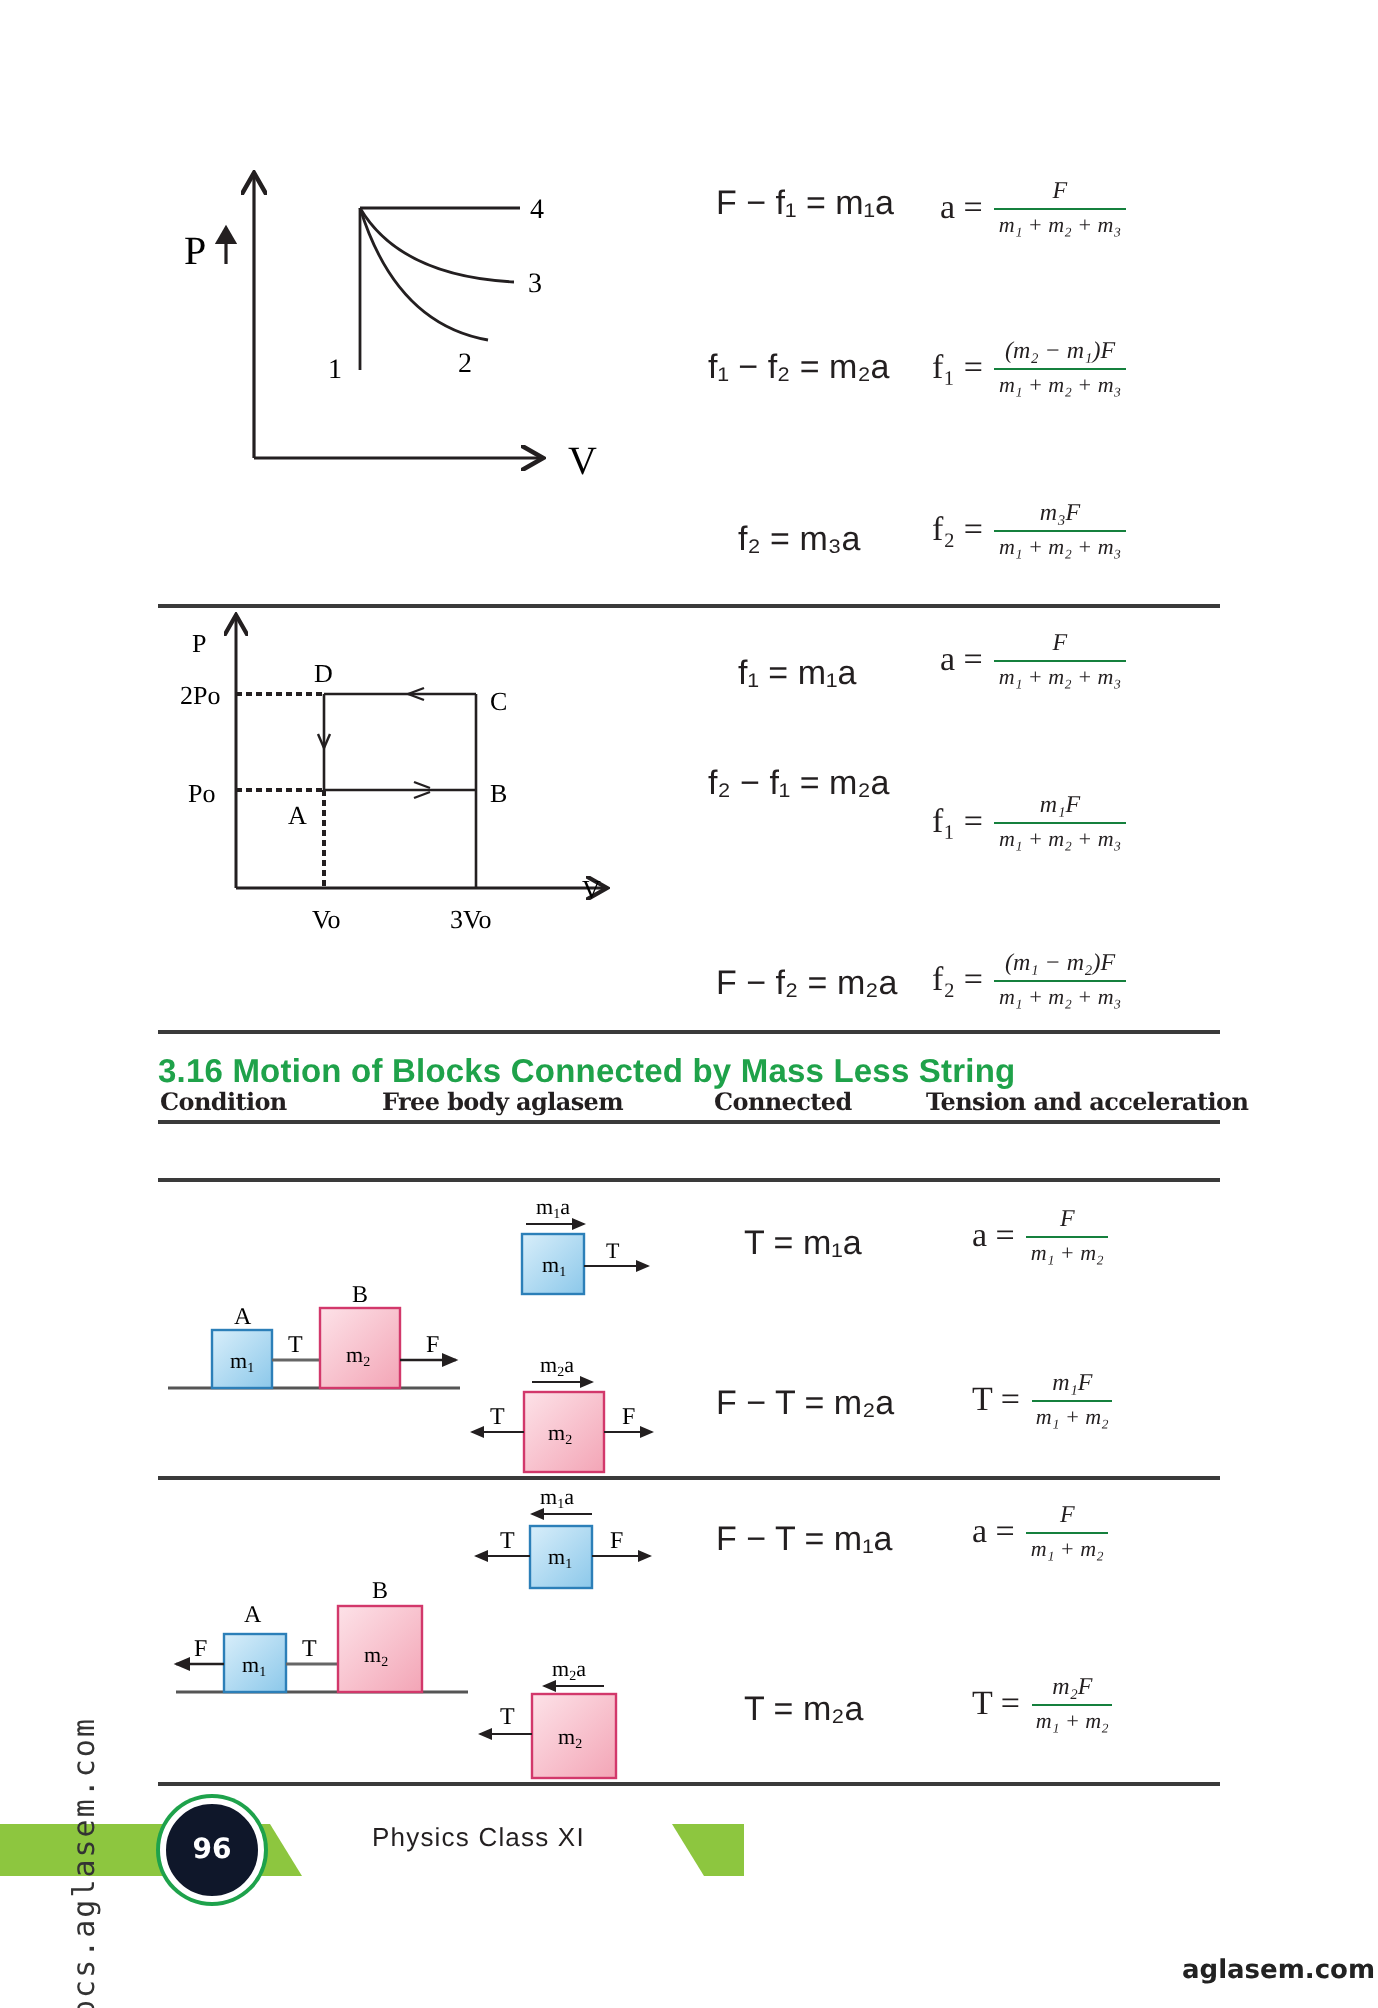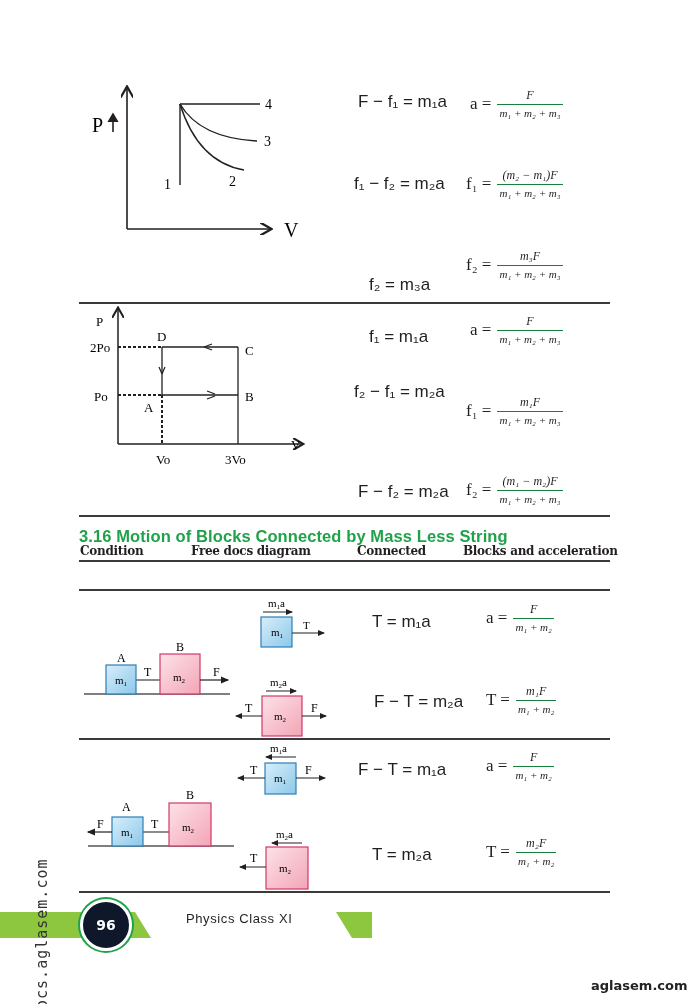--- a/index.html
+++ b/index.html
@@ -64,21 +64,21 @@
     </span>
 </div>
 <div class="eq" style="left:326px;top:174px">f₁ − f₂ = m₂a</div>
 <div class="frac" style="left:466px;top:168px">
   <span class="lhs">f₁ =</span>
   <span class="fr">
       <span class="num">(m₂ − m₁)F</span>
       <span class="den">m₁ + m₂ + m₃</span>
     </span>
 </div>
-<div class="eq" style="left:341px;top:275px">f₂ = m₃a</div>
+<div class="eq" style="left:341px;top:260px">f₂ = m₃a</div>
 <div class="frac" style="left:466px;top:249px">
   <span class="lhs">f₂ =</span>
   <span class="fr">
       <span class="num">m₃F</span>
       <span class="den">m₁ + m₂ + m₃</span>
     </span>
 </div>
 
 <div class="hr" style="top:302px"></div>
 
@@ -131,23 +131,23 @@
       <span class="den">m₁ + m₂ + m₃</span>
     </span>
 </div>
 
 <div class="hr" style="top:515px"></div>
 
 <div class="section-title">3.16 Motion of Blocks Connected by Mass Less String</div>
 
 <div class="hr" style="top:560px"></div>
 <div class="th" style="left:80px">Condition</div>
-<div class="th" style="left:191px">Free docs diagram</div>
+<div class="th" style="left:191px">Free body aglasem</div>
 <div class="th" style="left:357px">Connected</div>
-<div class="th" style="left:463px">Blocks and acceleration</div>
+<div class="th" style="left:463px">Tension and acceleration</div>
 <div class="hr thin" style="top:589px"></div>
 
 <svg class="abs" style="left:80px;top:592px" width="260" height="148" viewBox="0 0 260 148">
   <defs>
     <linearGradient id="gb" x1="0" y1="0" x2="1" y2="1">
         <stop offset="0" stop-color="#d8eefa"></stop>
         <stop offset="1" stop-color="#8cc8ea"></stop>
       </linearGradient>
     <linearGradient id="gp" x1="0" y1="0" x2="1" y2="1">
         <stop offset="0" stop-color="#fde2e8"></stop>
@@ -188,21 +188,21 @@
 </svg>
 
 <div class="eq" style="left:344px;top:612px">T = m₁a</div>
 <div class="frac" style="left:486px;top:602px">
   <span class="lhs">a =</span>
   <span class="fr">
       <span class="num">F</span>
       <span class="den">m₁ + m₂</span>
     </span>
 </div>
-<div class="eq" style="left:346px;top:692px">F − T = m₂a</div>
+<div class="eq" style="left:330px;top:692px">F − T = m₂a</div>
 <div class="frac" style="left:486px;top:684px">
   <span class="lhs">T =</span>
   <span class="fr">
       <span class="num">m₁F</span>
       <span class="den">m₁ + m₂</span>
     </span>
 </div>
 
 <div class="hr" style="top:738px"></div>
 

